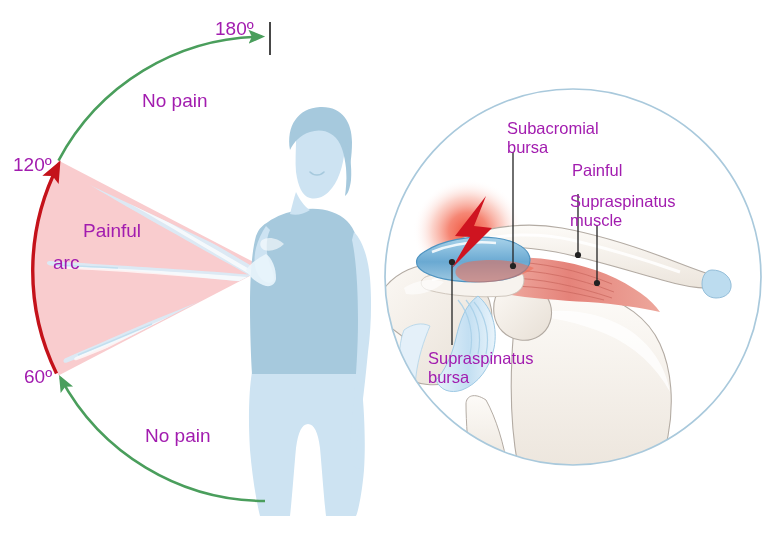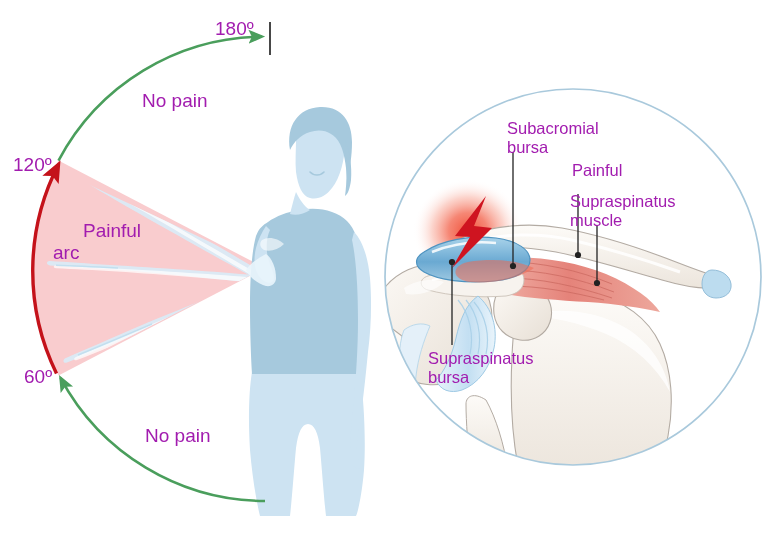--- a/index.html
+++ b/index.html
@@ -297,21 +297,21 @@
 
   <div class="txt deg-text" style="left:13px; top:154px;">120º</div>
 
   <div class="txt deg-text" style="left:24px; top:366px;">60º</div>
 
   <div class="txt zone-text" style="left:142px; top:90px;">No pain</div>
 
   <div class="txt zone-text" style="left:145px; top:425px;">No pain</div>
 
   <div class="txt painful-text" style="left:53px; top:220px;margin-left:30px;">Painful</div>
-  <div class="txt painful-text" style="left:53px; top:242px;">arc</div>
+  <div class="txt painful-text" style="left:53px; top:252px;">arc</div>
 
   <div class="txt anno-text" style="left:507px; top:119px;">Subacromial</div>
   <div class="txt anno-text" style="left:507px; top:138px;">bursa</div>
 
   <div class="txt anno-text" style="left:572px; top:161px;">Painful</div>
 
   <div class="txt anno-text" style="left:570px; top:192px;">Supraspinatus</div>
   <div class="txt anno-text" style="left:570px; top:211px;">muscle</div>
 
   <div class="txt anno-text" style="left:428px; top:349px;">Supraspinatus</div>

